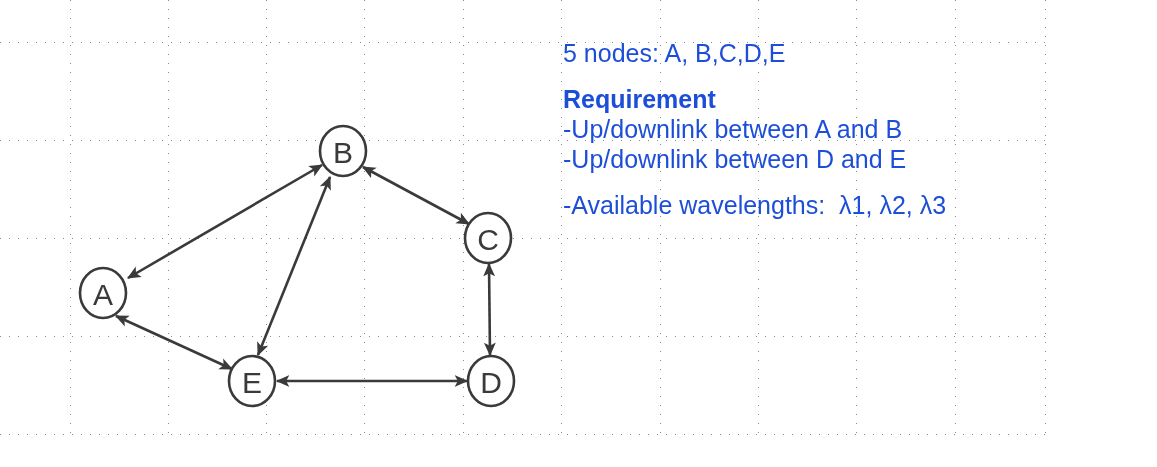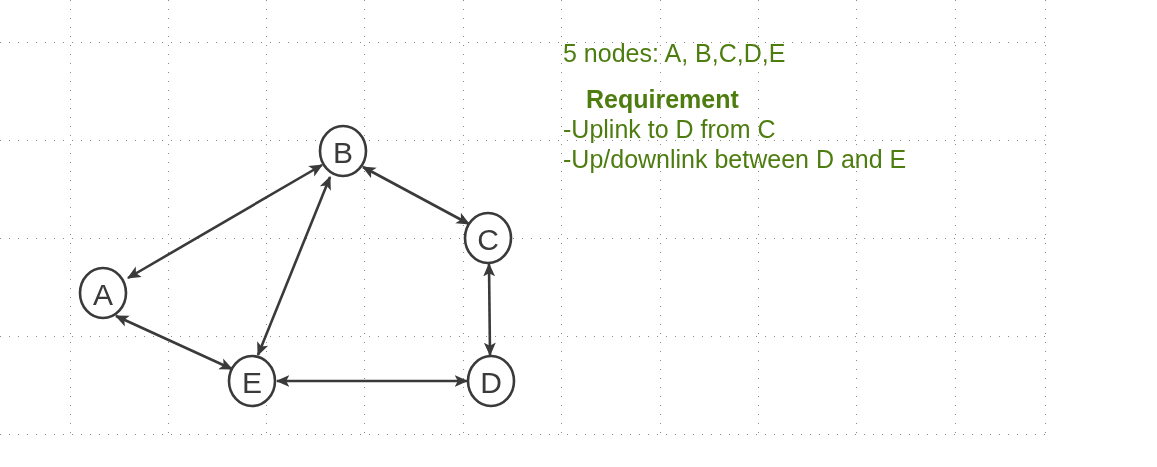--- a/index.html
+++ b/index.html
@@ -75,24 +75,24 @@
   #text-block {
     position: absolute;
     left: 563px;
     top: 38px;
     width: 580px;
   }
   .txt-line {
     font-family: "Liberation Sans", sans-serif;
     font-size: 25px;
     line-height: 30px;
-    color: #4d7c0f;
+    color: #1d4ed8;
     white-space: pre;
   }
-  .txt-line.bold { font-weight: bold; margin-left: 23px; }
+  .txt-line.bold { font-weight: bold; }
   .txt-line.spacer { height: 16px; line-height: 16px; }
 </style>
 </head>
 <body>
 
 <div id="canvas">
 
   <div id="grid-layer">
       <div class="grid-line-v" style="left: 70px;"></div>
       <div class="grid-line-v" style="left: 168px;"></div>
@@ -159,18 +159,19 @@
           <text class="node-label" x="252" y="382">E</text>
         </g>
       </g>
     </svg>
   </div>
 
   <div id="text-block">
     <div class="txt-line">5 nodes: A, B,C,D,E</div>
     <div class="txt-line spacer"></div>
     <div class="txt-line bold">Requirement</div>
-    <div class="txt-line">-Uplink to D from C</div>
+    <div class="txt-line">-Up/downlink between A and B</div>
     <div class="txt-line">-Up/downlink between D and E</div>
     <div class="txt-line spacer"></div>
+    <div class="txt-line">-Available wavelengths:  λ1, λ2, λ3</div>
   </div>
 
 </div>
 
 </body></html>

